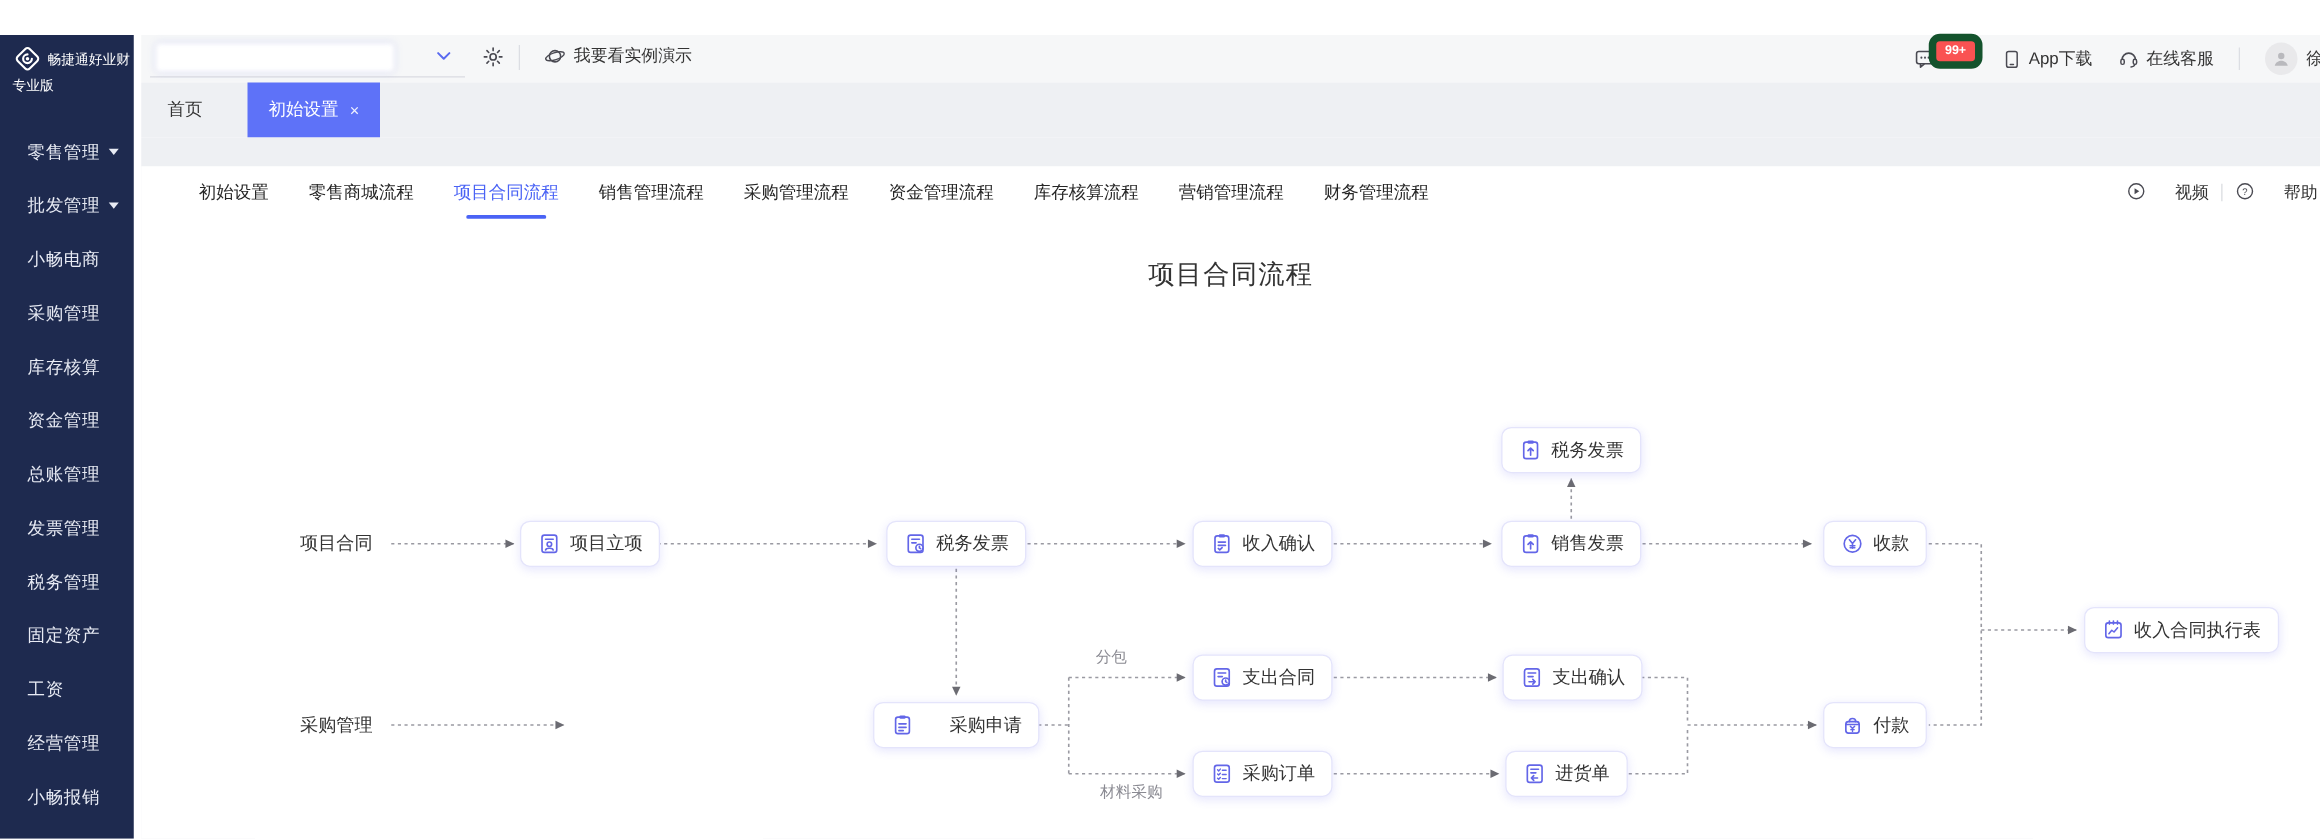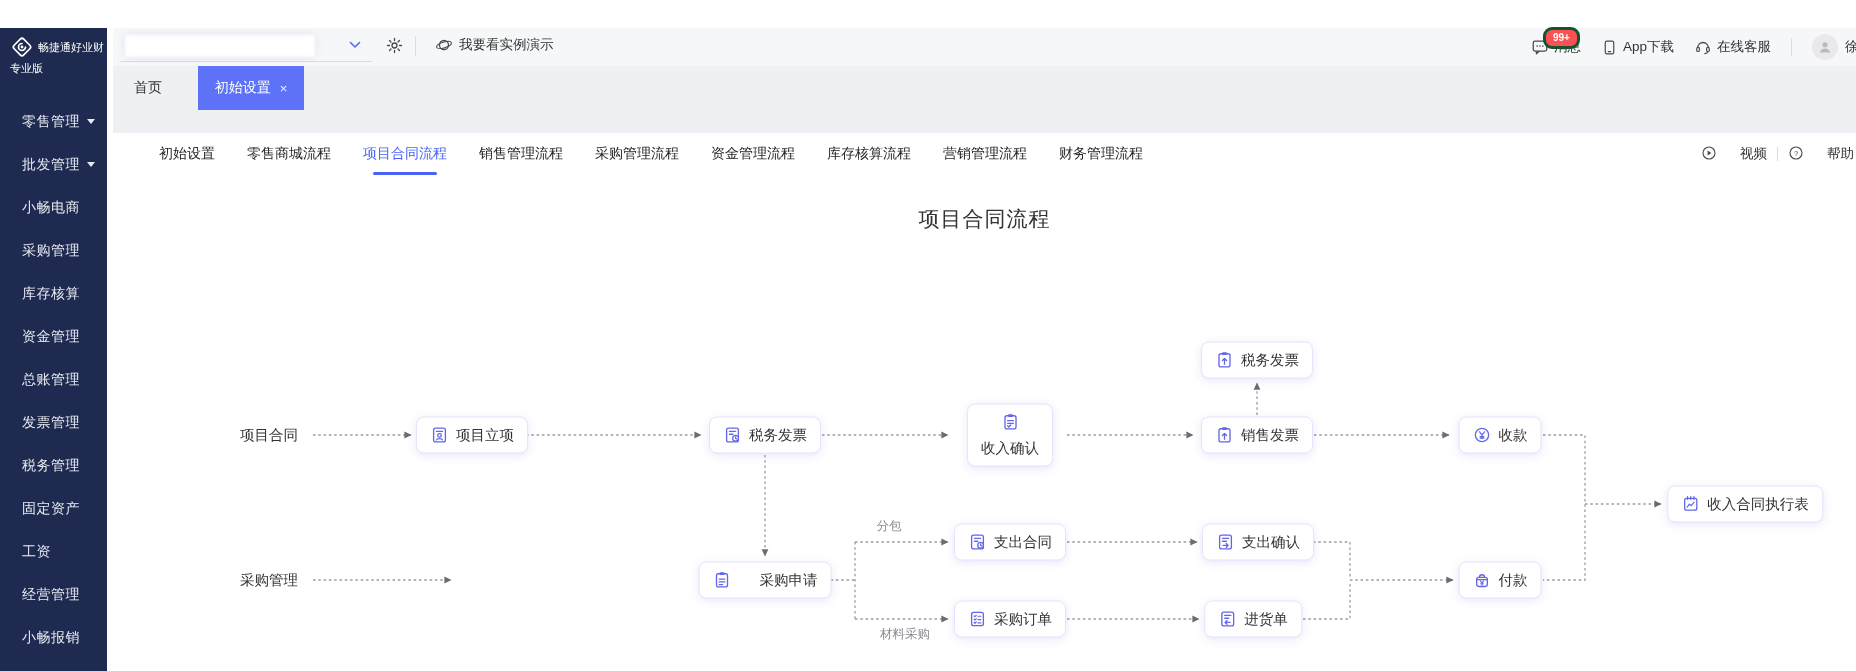--- a/index.html
+++ b/index.html
@@ -25,21 +25,21 @@
   .header{position:absolute;left:113px;top:28px;right:0;height:38px;background:#f6f7f8;}
   .hd-select{position:absolute;left:7px;top:3px;width:252px;height:30px;border-bottom:1px solid #dadce1;}
   .hd-blob{position:absolute;left:5px;top:4px;width:190px;height:22px;background:#fff;border-radius:3px;filter:blur(1.5px);box-shadow:0 0 6px rgba(120,130,230,.25);}
   .hd-chevron{position:absolute;left:234px;top:9px;cursor:pointer;}
   .hd-gear{position:absolute;left:272px;top:8px;cursor:pointer;}
   .hd-div1{position:absolute;left:302px;top:8px;width:1px;height:20px;background:#dcdee3;}
   .hd-demo{position:absolute;left:322px;top:8px;display:flex;align-items:center;gap:6px;font-size:13.5px;color:#333;cursor:pointer;}
   .hd-right{position:absolute;right:0;top:0;height:38px;display:flex;align-items:center;gap:20px;padding-right:0;}
   .hd-link{display:flex;align-items:center;gap:5px;font-size:13.5px;color:#333;cursor:pointer;white-space:nowrap;}
   .msg-wrap{position:relative;}
-  .badge{position:absolute;top:-11px;left:12px;background:#fa5252;color:#fff;font-size:10px;line-height:1;padding:3px 7px;border-radius:9px;font-weight:bold;border:3px solid #14532d;}
+  .badge{position:absolute;top:-11px;left:12px;background:#fa5252;color:#fff;font-size:10px;line-height:1;padding:3px 7px;border-radius:9px;font-weight:bold;border:6px solid #14532d;}
   .hd-div2{width:1px;height:18px;background:#dcdee3;}
   .avatar{width:26px;height:26px;border-radius:50%;background:#e9e9eb;display:flex;align-items:center;justify-content:center;}
   .user{display:flex;align-items:center;gap:7px;font-size:13.5px;color:#333;cursor:pointer;margin-right:-16px;}
 
   
   .wintabs{position:absolute;left:113px;top:66px;right:0;height:44px;background:#eef0f3;display:flex;align-items:stretch;}
   .wt-home{display:flex;align-items:center;padding:0 18px 0 21px;font-size:14px;color:#333;cursor:pointer;}
   .wt-tab{display:flex;align-items:center;gap:9px;padding:0 16px;background:#5e72f8;color:#fff;font-size:14px;cursor:pointer;margin-left:18px;min-width:74px;justify-content:center;}
   .wt-close{font-size:13px;line-height:1;cursor:pointer;opacity:.9;}
 
@@ -325,21 +325,21 @@
       <span class="nicon">
             <svg width="19" height="19" viewBox="0 0 20 20" fill="none" stroke="#6366e8" stroke-width="1.4" stroke-linecap="round" stroke-linejoin="round">
               <rect x="3.8" y="2.8" width="12.4" height="14.4" rx="2"></rect>
               <path d="M6.8 6.2h6.4M6.8 9.2h3.6"></path>
               <circle cx="13.2" cy="13.4" r="3" fill="#fff"></circle>
               <path d="M13.2 12.1v1.3l1 .7"></path>
             </svg>
           </span>
       <span class="nlabel">税务发票</span>
     </div>
-        <div class="node" style="left: 897px; top: 260px; flex-direction: column;">
+        <div class="node" style="left: 897px; top: 260px;">
       <span class="nicon">
             <svg width="19" height="19" viewBox="0 0 20 20" fill="none" stroke="#6366e8" stroke-width="1.4" stroke-linecap="round" stroke-linejoin="round">
               <rect x="4.2" y="3.4" width="11.6" height="13.8" rx="2"></rect>
               <rect x="7.4" y="1.9" width="5.2" height="2.8" rx="1" fill="#6366e8" stroke="none"></rect>
               <path d="M7 8.6h6M7 11.4h6M7 14l1.2 1.2 2-2"></path>
             </svg>
           </span>
       <span class="nlabel">收入确认</span>
     </div>
         <div class="node" style="left: 1144px; top: 260px;">

